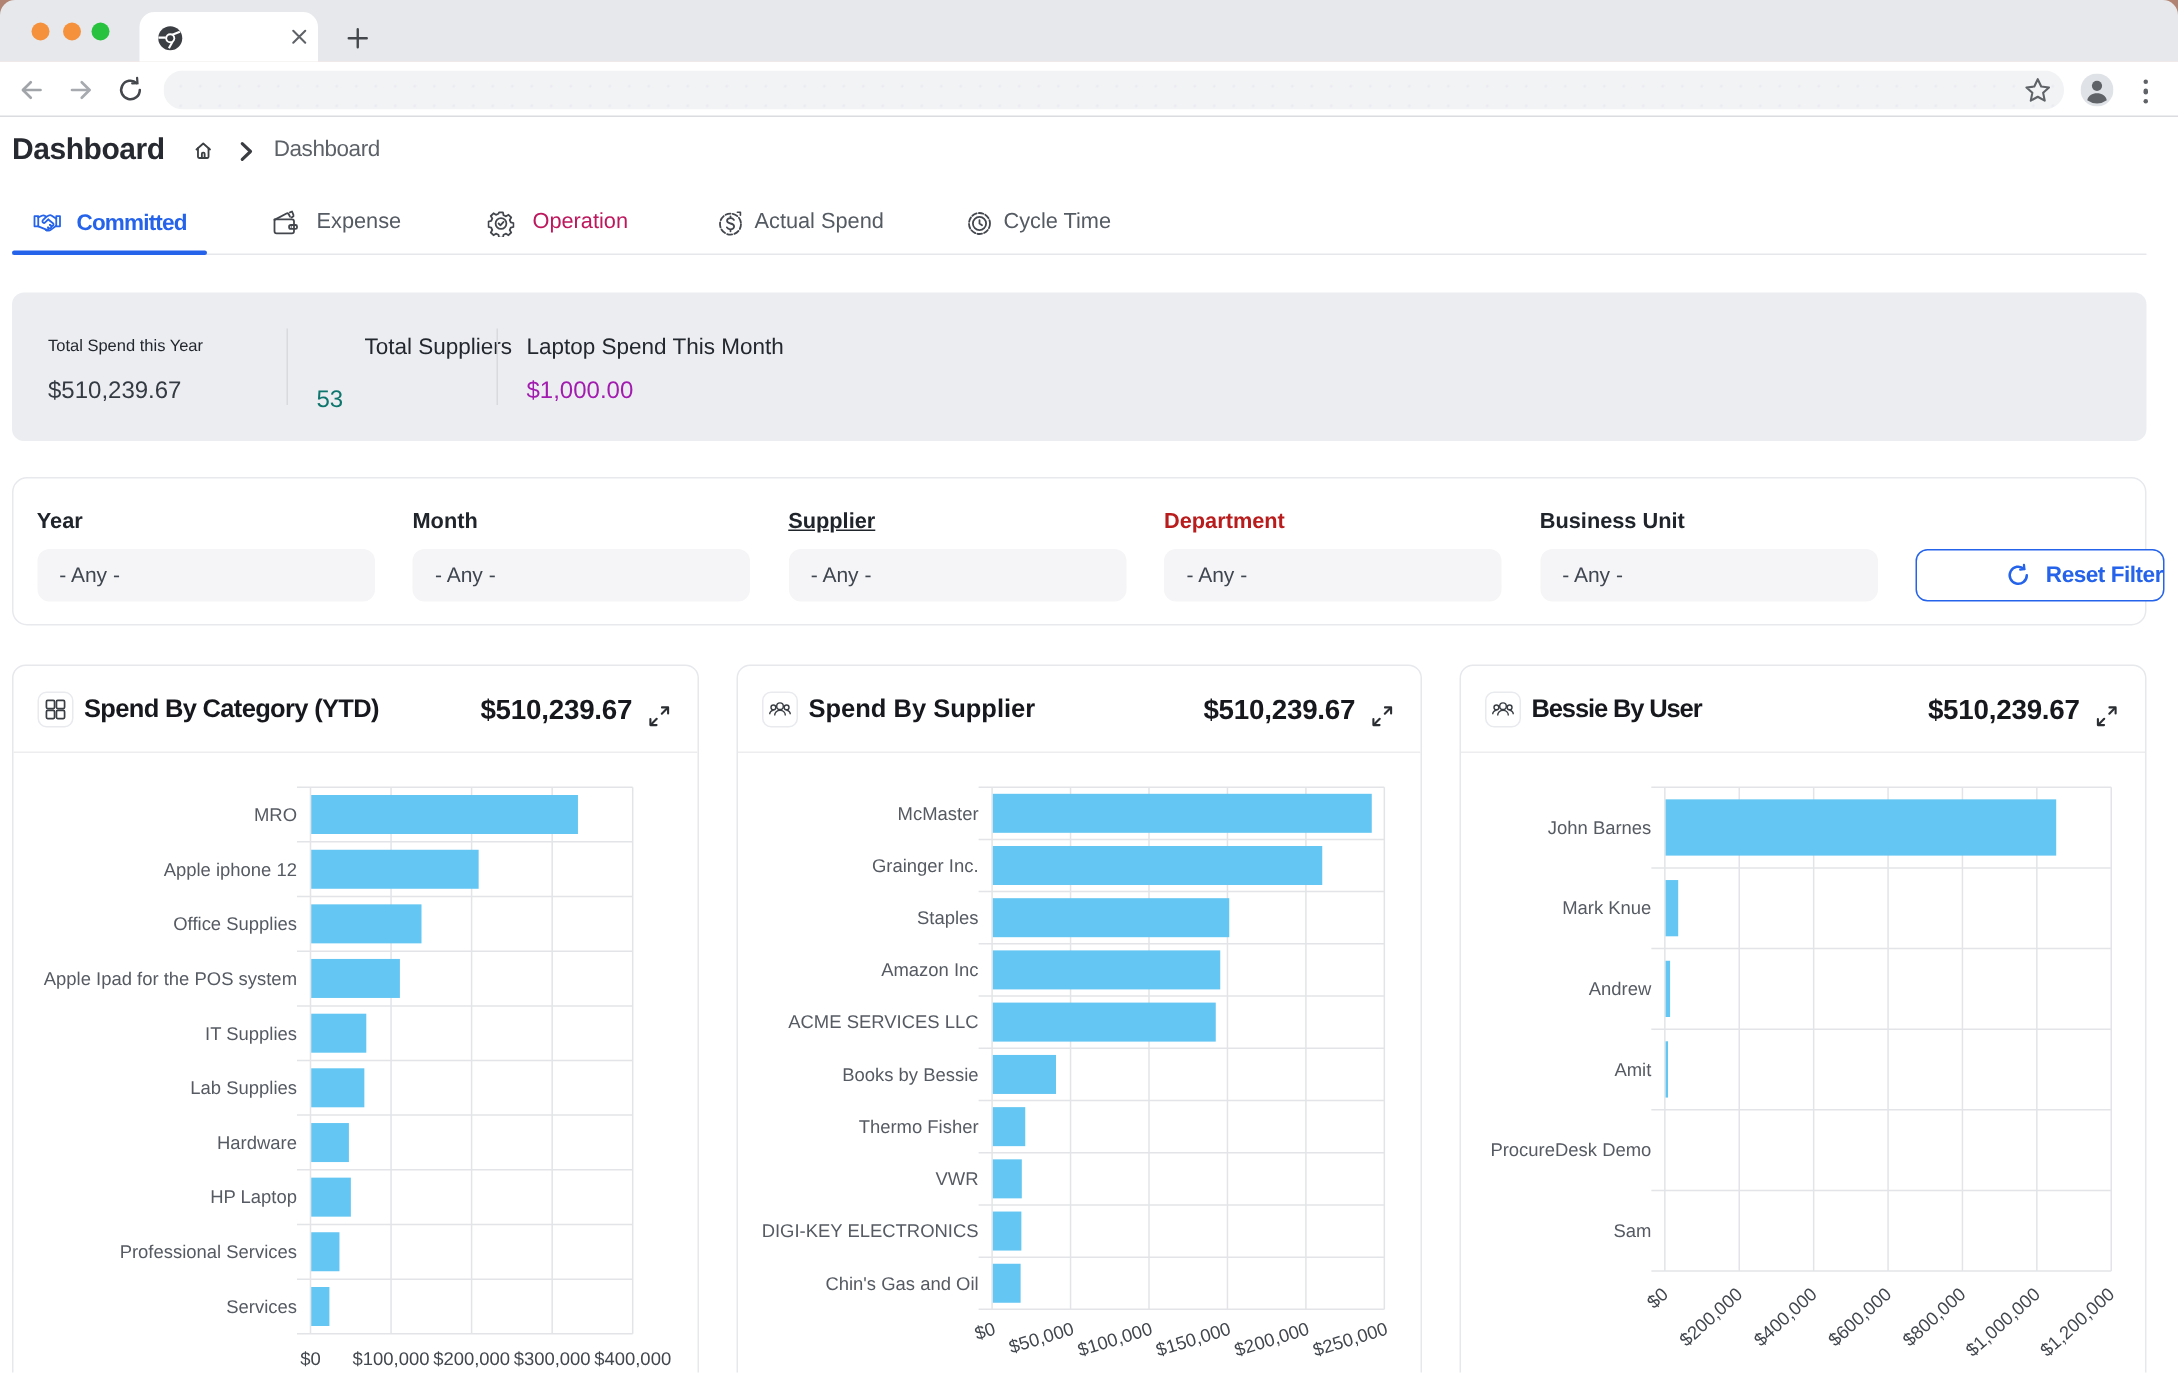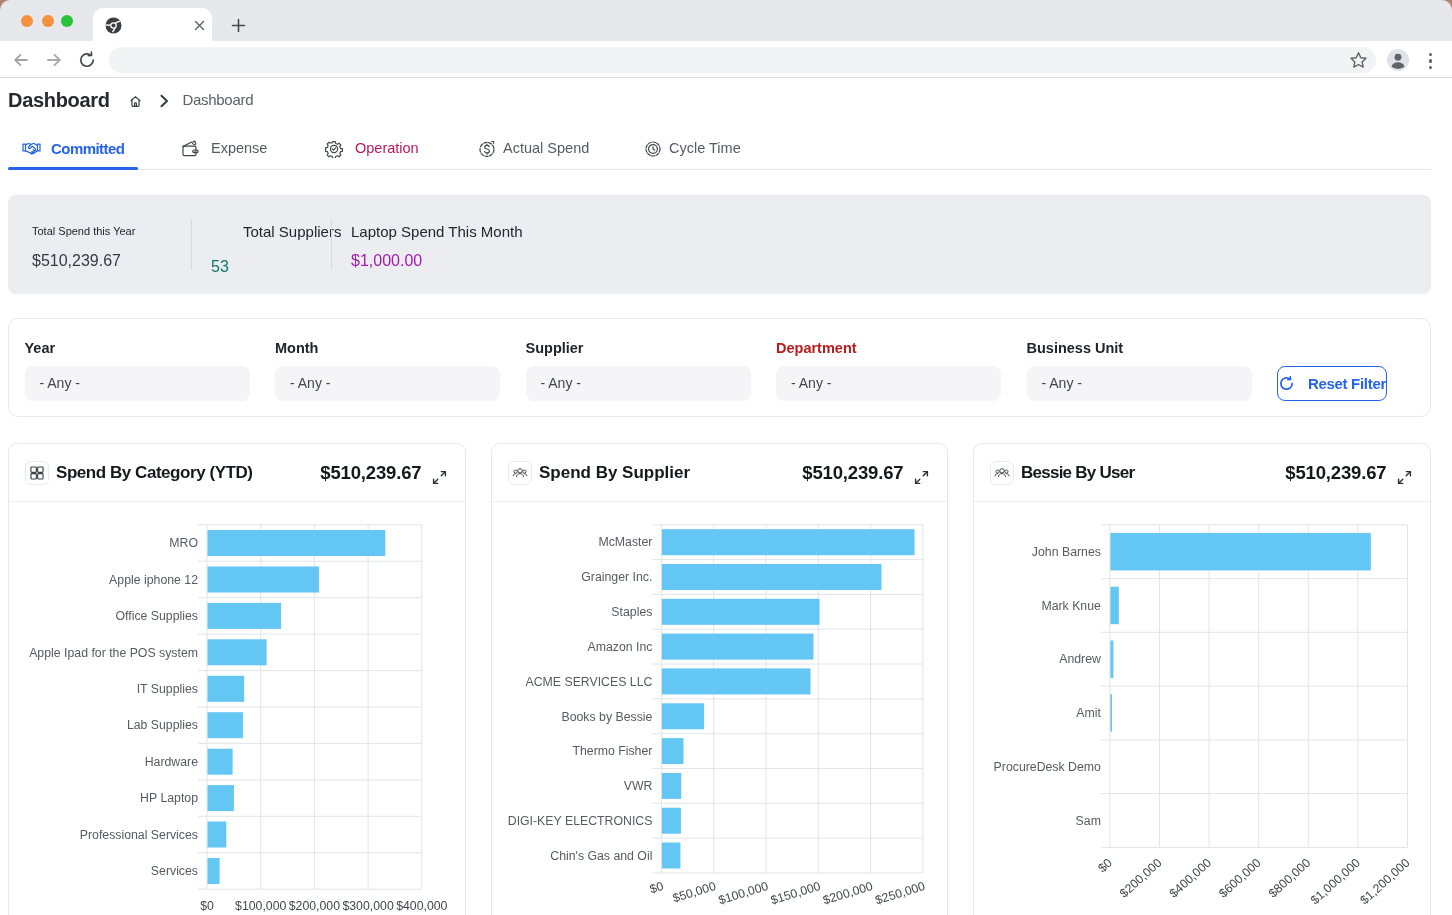--- a/index.html
+++ b/index.html
@@ -111,33 +111,33 @@
 <div style="position:absolute;left:331px;top:219px;width:1px;height:51px;background:#d8dade;"></div>
 <div style="position:absolute;left:8px;top:318px;width:1423px;height:99px;background:#fff;border:1px solid #e8e9ed;border-radius:10px;box-sizing:border-box;"></div>
 <div style="position:absolute;left:24.5px;top:340.6px;font-size:14.5px;line-height:14.5px;font-weight:700;color:#20252c;">Year</div>
     <div style="position:absolute;left:24.5px;top:366px;width:225px;height:34.5px;background:#f5f5f7;border-radius:8px;display:flex;align-items:center;">
       <span style="margin-left:15px;font-size:14px;color:#3f4650;">- Any -</span>
     </div>
 <div style="position:absolute;left:275.0px;top:340.6px;font-size:14.5px;line-height:14.5px;font-weight:700;color:#20252c;">Month</div>
     <div style="position:absolute;left:275.0px;top:366px;width:225px;height:34.5px;background:#f5f5f7;border-radius:8px;display:flex;align-items:center;">
       <span style="margin-left:15px;font-size:14px;color:#3f4650;">- Any -</span>
     </div>
-<div style="position:absolute;left:525.5px;top:340.6px;font-size:14.5px;line-height:14.5px;font-weight:700;color:#20252c;">Supplier</div>
+<div style="position:absolute;left:525.5px;top:340.6px;font-size:14.5px;line-height:14.5px;font-weight:700;color:#20252c;text-decoration:underline;">Supplier</div>
     <div style="position:absolute;left:525.5px;top:366px;width:225px;height:34.5px;background:#f5f5f7;border-radius:8px;display:flex;align-items:center;">
       <span style="margin-left:15px;font-size:14px;color:#3f4650;">- Any -</span>
     </div>
 <div style="position:absolute;left:776.0px;top:340.6px;font-size:14.5px;line-height:14.5px;font-weight:700;color:#b91c1c;">Department</div>
     <div style="position:absolute;left:776.0px;top:366px;width:225px;height:34.5px;background:#f5f5f7;border-radius:8px;display:flex;align-items:center;">
       <span style="margin-left:15px;font-size:14px;color:#3f4650;">- Any -</span>
     </div>
 <div style="position:absolute;left:1026.5px;top:340.6px;font-size:14.5px;line-height:14.5px;font-weight:700;color:#20252c;">Business Unit</div>
     <div style="position:absolute;left:1026.5px;top:366px;width:225px;height:34.5px;background:#f5f5f7;border-radius:8px;display:flex;align-items:center;">
       <span style="margin-left:15px;font-size:14px;color:#3f4650;">- Any -</span>
     </div>
-<div style="position:absolute;left:1277px;top:366px;width:110px;height:35px;border:1.5px solid #2563eb;border-radius:8px;box-sizing:border-box;display:flex;align-items:center;justify-content:space-between;gap:10px;background:#fff;">
+<div style="position:absolute;left:1277px;top:366px;width:166px;height:35px;border:1.5px solid #2563eb;border-radius:8px;box-sizing:border-box;display:flex;align-items:center;justify-content:flex-end;gap:10px;background:#fff;">
       <svg width="17" height="17" viewBox="0 0 17 17" fill="none" stroke="#2563eb" stroke-width="1.7" stroke-linecap="round">
         <path d="M14.2 8.5a5.7 5.7 0 1 1-1.9-4.25"></path>
         <path d="M12.3 1.6l.3 2.8-2.8.3" stroke-width="1.5" fill="none"></path>
       </svg>
       <span style="font-size:15px;font-weight:700;letter-spacing:-0.3px;color:#2563eb;">Reset Filter</span>
     </div>
 <div style="position:absolute;left:8px;top:443px;width:458px;height:560px;background:#fff;border:1px solid #e7e8ec;border-radius:9px;box-sizing:border-box;">
       <div style="position:absolute;left:16px;top:17px;width:24px;height:24px;border:1px solid #e9eaee;border-radius:6px;box-sizing:border-box;display:flex;align-items:center;justify-content:center;">
         <svg width="24" height="24" viewBox="0 0 24 24" fill="none">
           <rect x="5.4" y="5.4" width="5.9" height="5.9" rx="0.9" stroke="#3a3f45" stroke-width="1.25"></rect>

